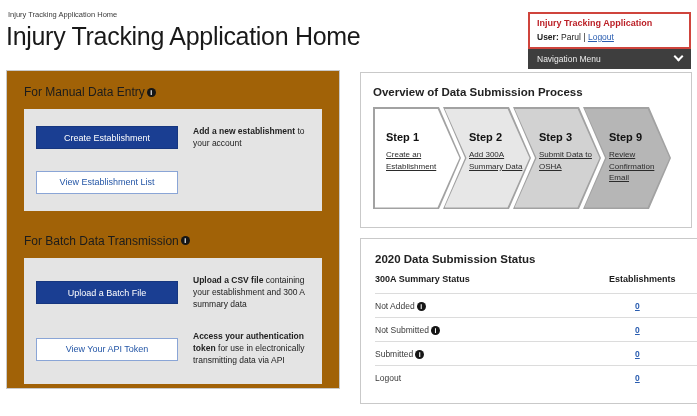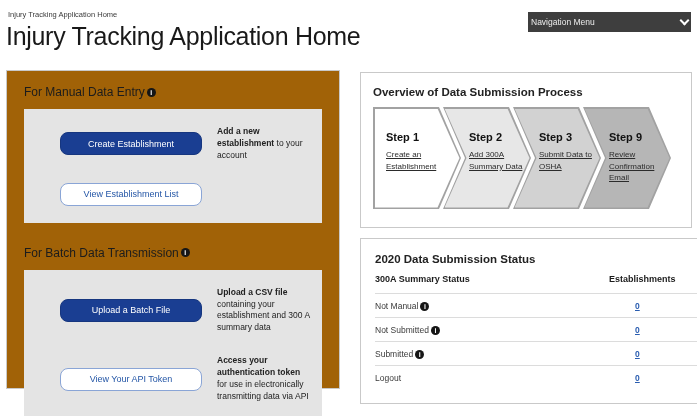--- a/index.html
+++ b/index.html
@@ -15,38 +15,38 @@
     font-weight:400; color:#191919; letter-spacing:-0.3px; }
 
   
   .user-widget { position:absolute; left:528px; top:12px; width:163px; }
   .user-box { border:2px solid #cf443c; background:#fff; padding:4px 7px 5px; }
   .user-app-title { color:#bb1f26; font-weight:bold; font-size:9px; line-height:1.2; }
   .user-line { font-size:8.5px; color:#222; margin-top:3px; }
   .user-line .lbl { font-weight:bold; }
   .logout-link { color:#2a5db0; text-decoration:underline; cursor:pointer; }
   .nav-bar { background:#3e3e3e; color:#ededed; height:20px; display:flex;
-    align-items:center; justify-content:space-between; padding:0 3px; font-size:8.5px; cursor:pointer; }
+    align-items:center; justify-content:space-between; padding:0 9px; font-size:8.5px; cursor:pointer; }
   .chev-down { width:7px; height:7px; border-right:2.2px solid #ffffff;
     border-bottom:2.2px solid #ffffff; transform:rotate(45deg); margin-top:-4px; }
 
   
   .left-panel { position:absolute; left:6px; top:70px; width:334px; height:319px;
     border:1px solid #c9c9c9; background:#a16207; padding:12px 17px; }
   .section-heading { font-size:12px; font-weight:400; color:#1c1c1c; margin:2px 0 10px;
     display:flex; align-items:center; }
   .info-dot { width:9px; height:9px; border-radius:50%; background:#161616; color:#fff;
     font-size:7px; font-weight:bold; display:inline-flex; align-items:center;
     justify-content:center; margin-left:2px; flex-shrink:0; line-height:1; cursor:pointer; }
   .gray-panel { background:#e4e4e4; padding:17px 12px; display:flex; flex-direction:column; gap:21px; }
   .gray-panel.second { margin-bottom:0; }
   .batch-section { margin-top:23px; }
   .action-row { display:flex; align-items:center; gap:15px; }
-  .btn { width:142px; height:23px; font-size:9px; border-radius:8px; cursor:pointer;
-    font-family:inherit; flex-shrink:0; padding:0;margin-left:24px; }
+  .btn { width:142px; height:23px; font-size:9px; border-radius:0; cursor:pointer;
+    font-family:inherit; flex-shrink:0; padding:0; }
   .btn.primary { background:#1a3e92; color:#ffffff; border:1px solid #16367f; }
   .btn.secondary { background:#ffffff; color:#2456a6; border:1px solid #8aa5d6; }
   .action-desc { font-size:8.5px; color:#222; line-height:1.4; width:150px; }
   .action-desc b { font-weight:bold; }
 
   
   .overview-panel { position:absolute; left:360px; top:72px; width:332px; height:156px;
     border:1px solid #c9c9c9; background:#fff; padding:11px 12px; }
   .panel-heading { font-size:11.5px; font-weight:700; color:#222; margin:2px 0 9px; }
   .steps-row { display:flex; margin-top:2px; }
@@ -76,20 +76,29 @@
     cursor:pointer; margin-left:26px; font-size:8.5px; }
   .t-row.header .t-col-value { margin-left:0; }
 </style>
 </head>
 <body>
 
 <div class="breadcrumb">Injury Tracking Application Home</div>
 <h1 class="page-title">Injury Tracking Application Home</h1>
 
 <div class="user-widget">
+  <div class="user-box">
+    <div class="user-app-title">Injury Tracking Application</div>
+    <div class="user-line">
+      <span class="lbl">User:</span>
+      <span>Parul</span>
+      <span>|</span>
+      <a class="logout-link">Logout</a>
+    </div>
+  </div>
   <div class="nav-bar">
     <span>Navigation Menu</span>
     <span class="chev-down"></span>
   </div>
 </div>
 
 <div class="left-panel">
 
   <div class="section-heading">
     <span>For Manual Data Entry</span>
@@ -176,21 +185,21 @@
   <div class="panel-heading">2020 Data Submission Status</div>
   <div class="status-table">
 
     <div class="t-row header">
       <div class="t-col-label">300A Summary Status</div>
       <div class="t-col-value">Establishments</div>
     </div>
 
     <div class="t-row">
       <div class="t-col-label">
-        <span>Not Manual</span>
+        <span>Not Added</span>
         <span class="info-dot">i</span>
       </div>
       <div class="t-col-value">
         <a class="count-link">0</a>
       </div>
     </div>
 
     <div class="t-row">
       <div class="t-col-label">
         <span>Not Submitted</span>

